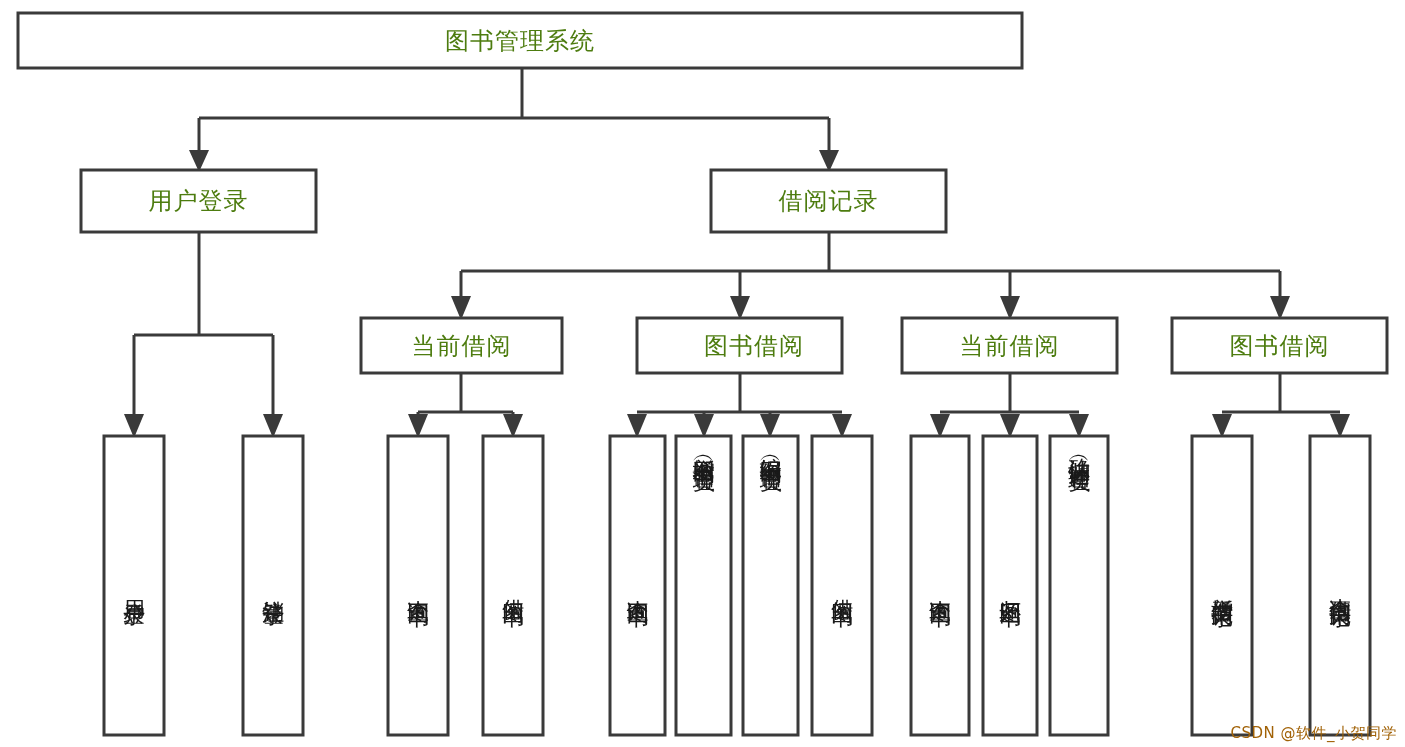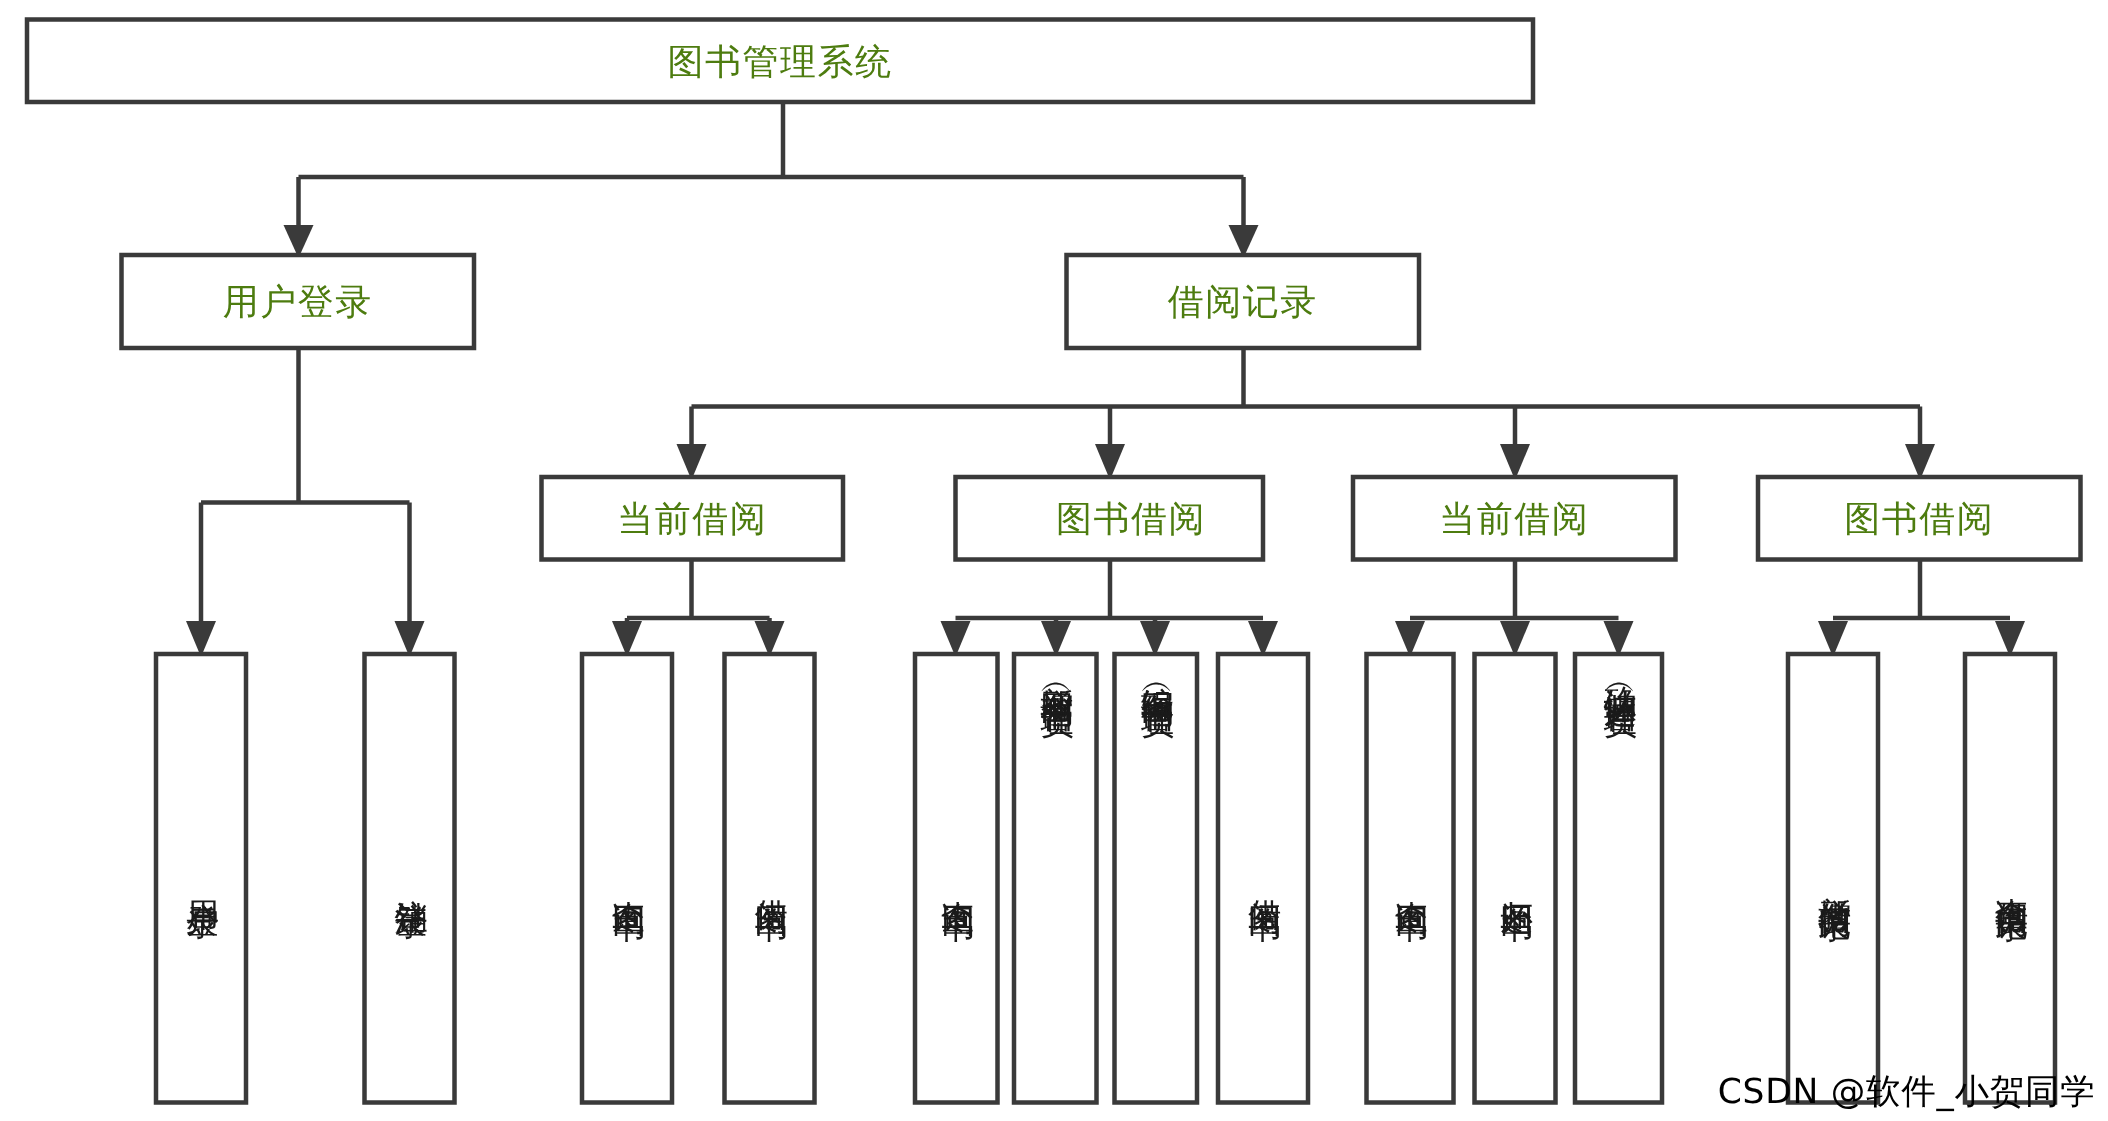--- a/index.html
+++ b/index.html
@@ -73,22 +73,22 @@
     font-size: 24px;
     color: #4d7c0f;
     letter-spacing: 1px;
     white-space: nowrap;
   }
   #watermark {
     position: absolute;
     right: 8px;
     bottom: 4px;
     font-family: "DejaVu Sans", "Liberation Sans", sans-serif;
-    font-size: 23px;
-    color: #000000;
+    font-size: 15px;
+    color: #a16207;
     letter-spacing: 0.5px;
     white-space: nowrap;
     pointer-events: none;
   }
 </style>
 </head>
 <body>
 
 <div id="diagram-root">
 

